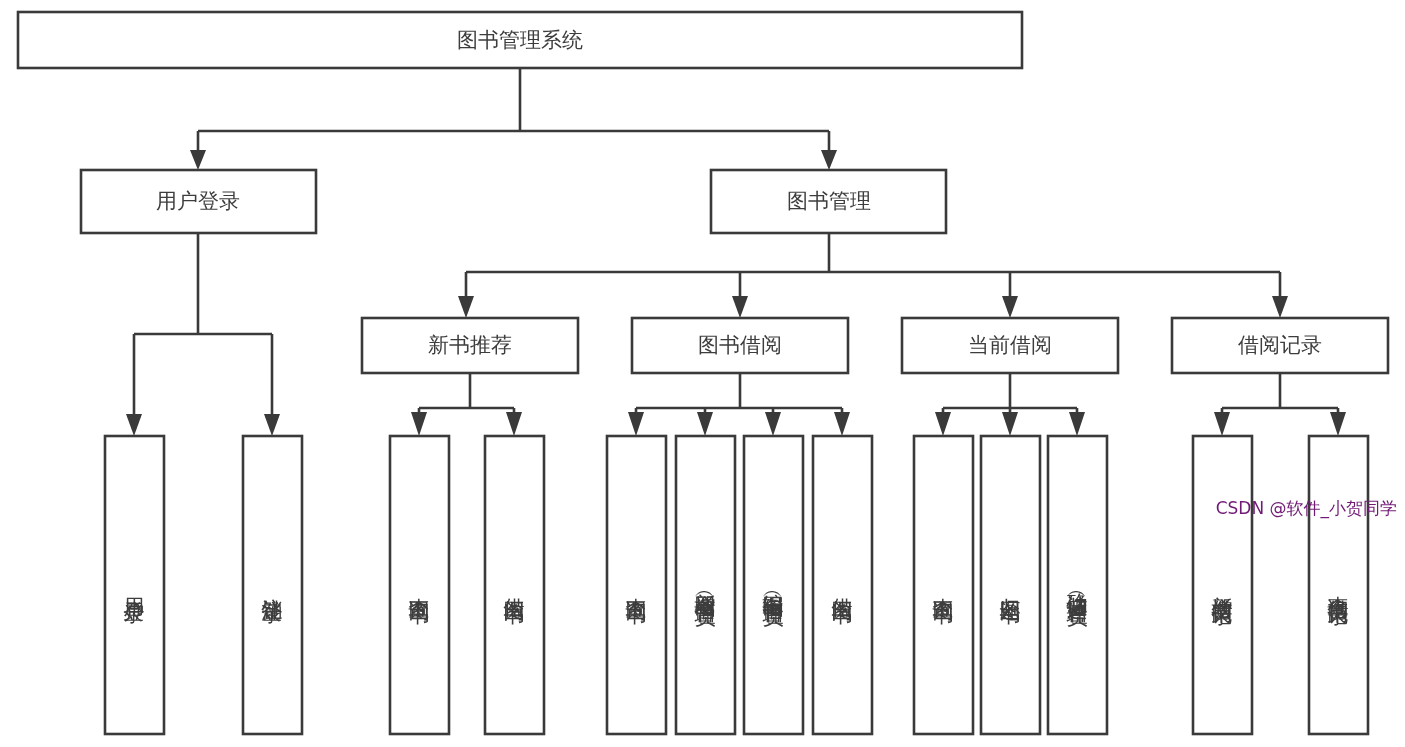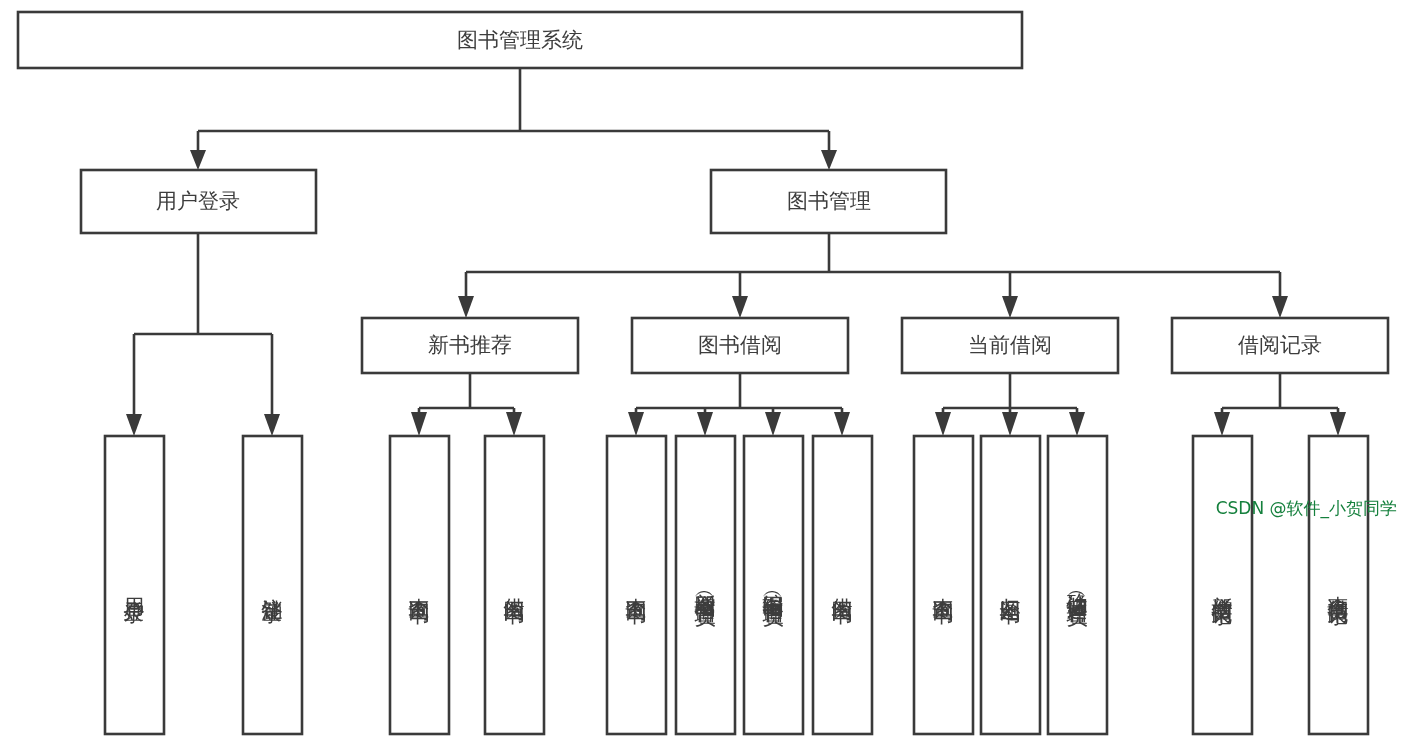--- a/index.html
+++ b/index.html
@@ -55,21 +55,21 @@
     text-anchor: middle;
     writing-mode: vertical-rl;
     letter-spacing: 2px;
   }
   .watermark {
     position: absolute;
     right: 8px;
     bottom: 4px;
     font-family: "DejaVu Sans", "Liberation Sans", sans-serif;
     font-size: 17px;
-    color: #15803d;
+    color: #701a75;
     white-space: nowrap;
     user-select: none;
   }
 </style>
 </head>
 <body>
 
 <div id="diagram-root">
 
   <svg id="tree-svg" viewBox="0 0 1405 747">

